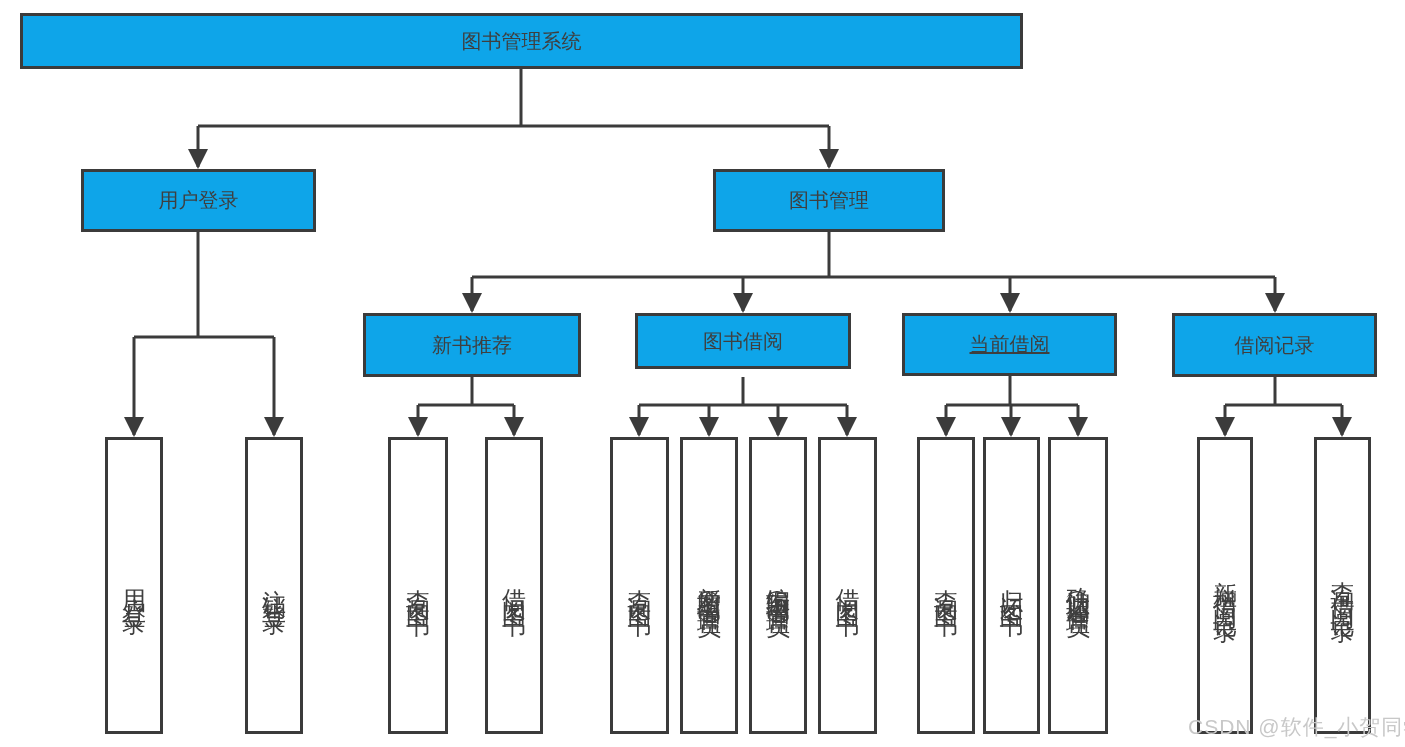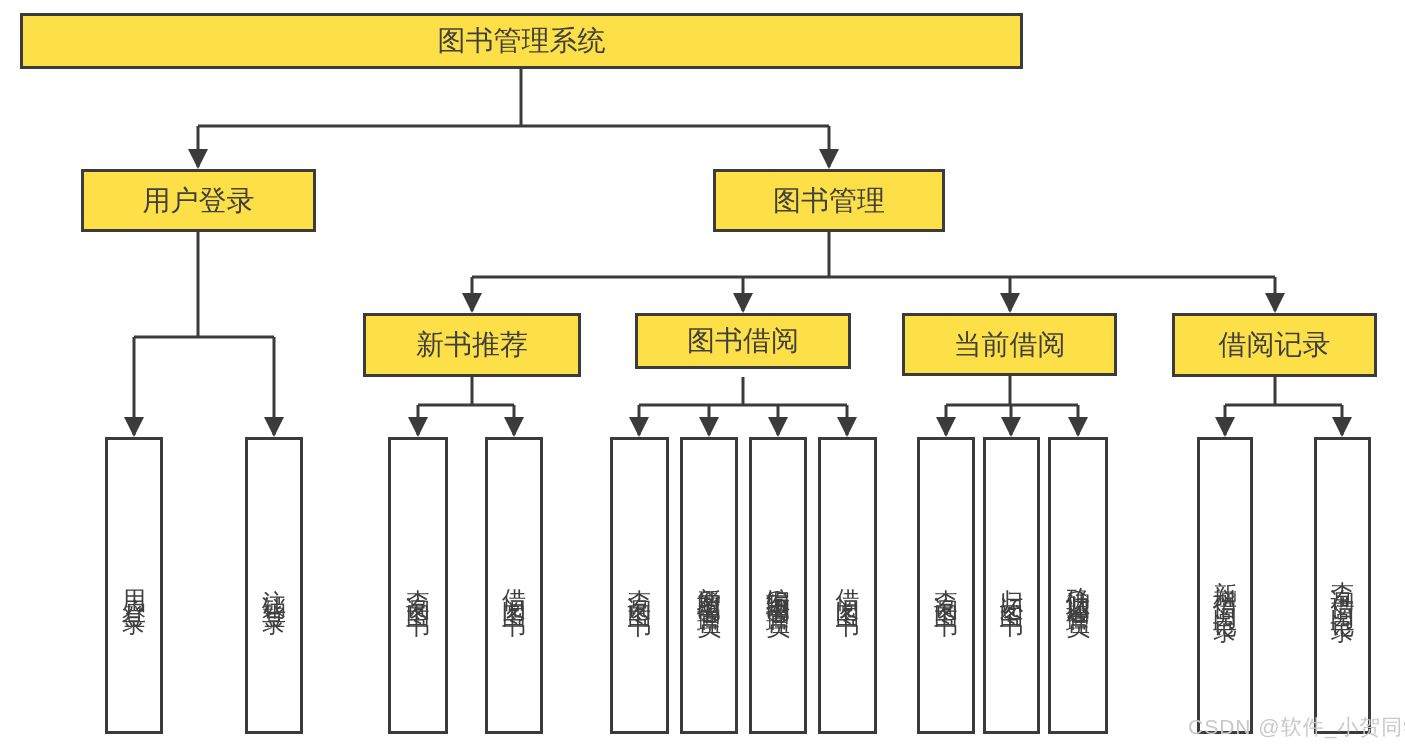--- a/index.html
+++ b/index.html
@@ -16,23 +16,23 @@
     overflow:hidden;
     font-family:"Liberation Sans","DejaVu Sans",sans-serif;
     color:var(--text);
   }
   .wires{position:absolute;left:0;top:0;width:1405px;height:747px;}
   .wires path{stroke:var(--line);stroke-width:3;fill:none;}
   .wires .head{fill:var(--line);stroke:none;}
   .hbox{
     position:absolute;box-sizing:border-box;
     border:3px solid var(--line);
-    background:#fde047;
+    background:#0ea5e9;
     display:flex;align-items:center;justify-content:center;
-    font-size:28px;color:var(--text);
+    font-size:20px;color:var(--text);
     white-space:nowrap;
   }
   .vbox{
     position:absolute;box-sizing:border-box;
     top:437px;height:297px;
     border:3px solid var(--line);
     background:#fff;
     display:flex;align-items:center;justify-content:center;
     overflow:hidden;
   }
@@ -130,21 +130,21 @@
   <div class="hbox" style="left:713px;top:169px;width:232px;height:63px;">
     <span>图书管理</span>
   </div>
 
   <div class="hbox" style="left:363px;top:313px;width:218px;height:64px;">
     <span>新书推荐</span>
   </div>
   <div class="hbox" style="left:635px;top:313px;width:216px;height:56px;">
     <span>图书借阅</span>
   </div>
-  <div class="hbox" style="left:902px;top:313px;width:215px;height:63px;">
+  <div class="hbox" style="left:902px;top:313px;width:215px;height:63px;text-decoration:underline;">
     <span>当前借阅</span>
   </div>
   <div class="hbox" style="left:1172px;top:313px;width:205px;height:64px;">
     <span>借阅记录</span>
   </div>
 
   <div class="vbox" style="left:105px;width:58px;">
     <span>用户登录</span>
   </div>
   <div class="vbox" style="left:245px;width:58px;">

